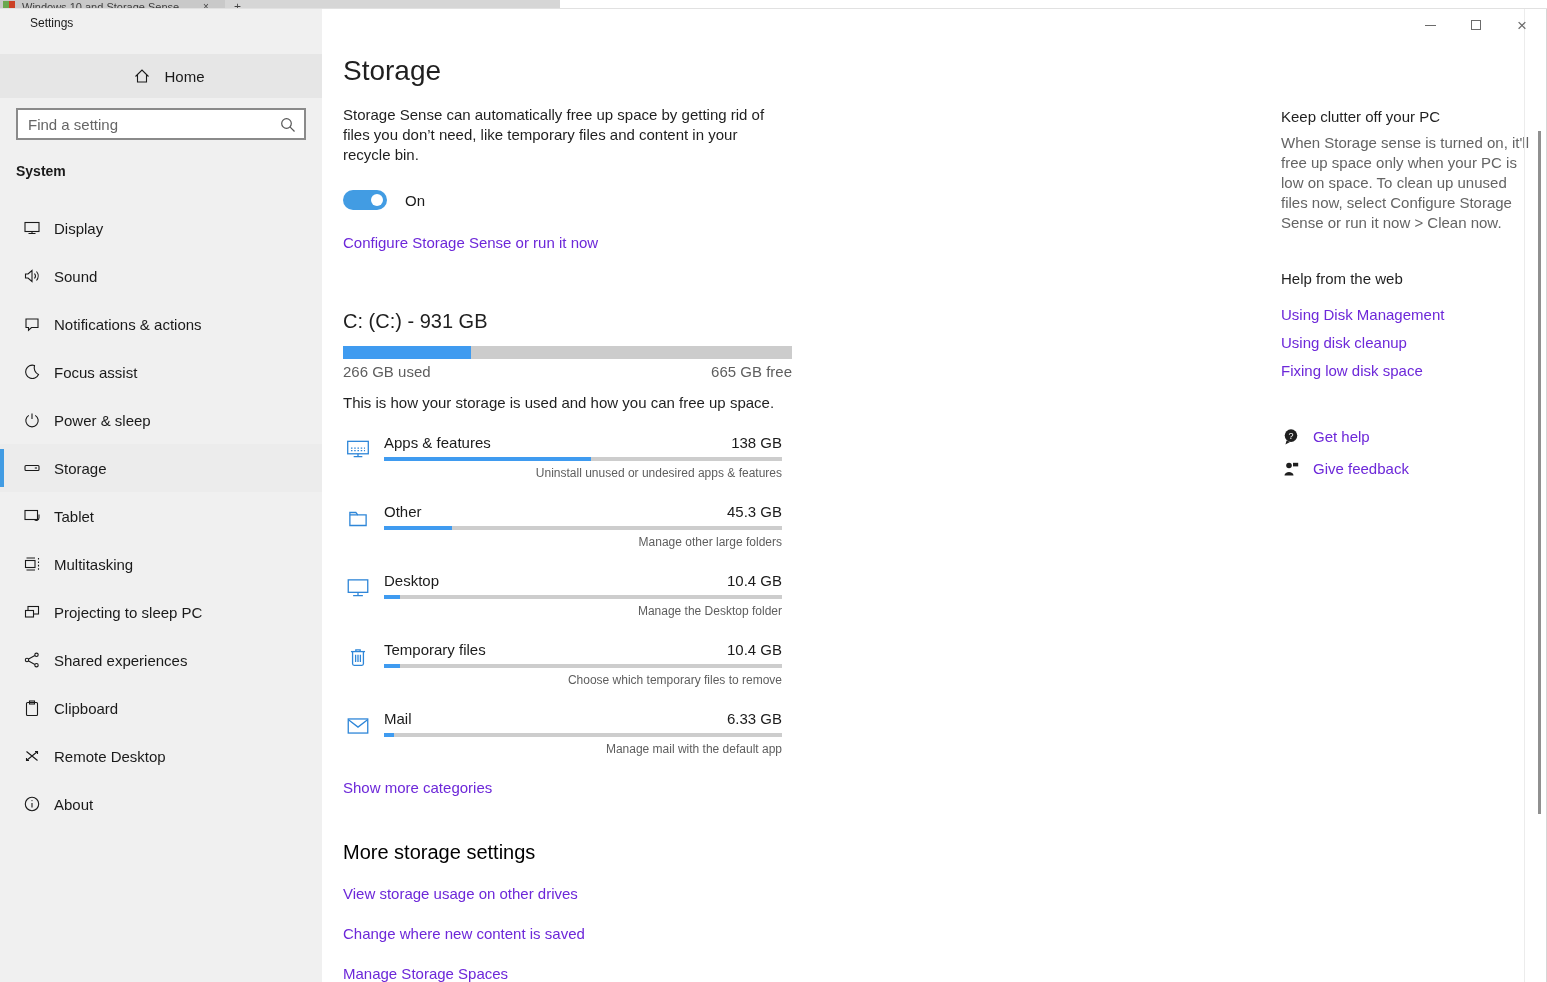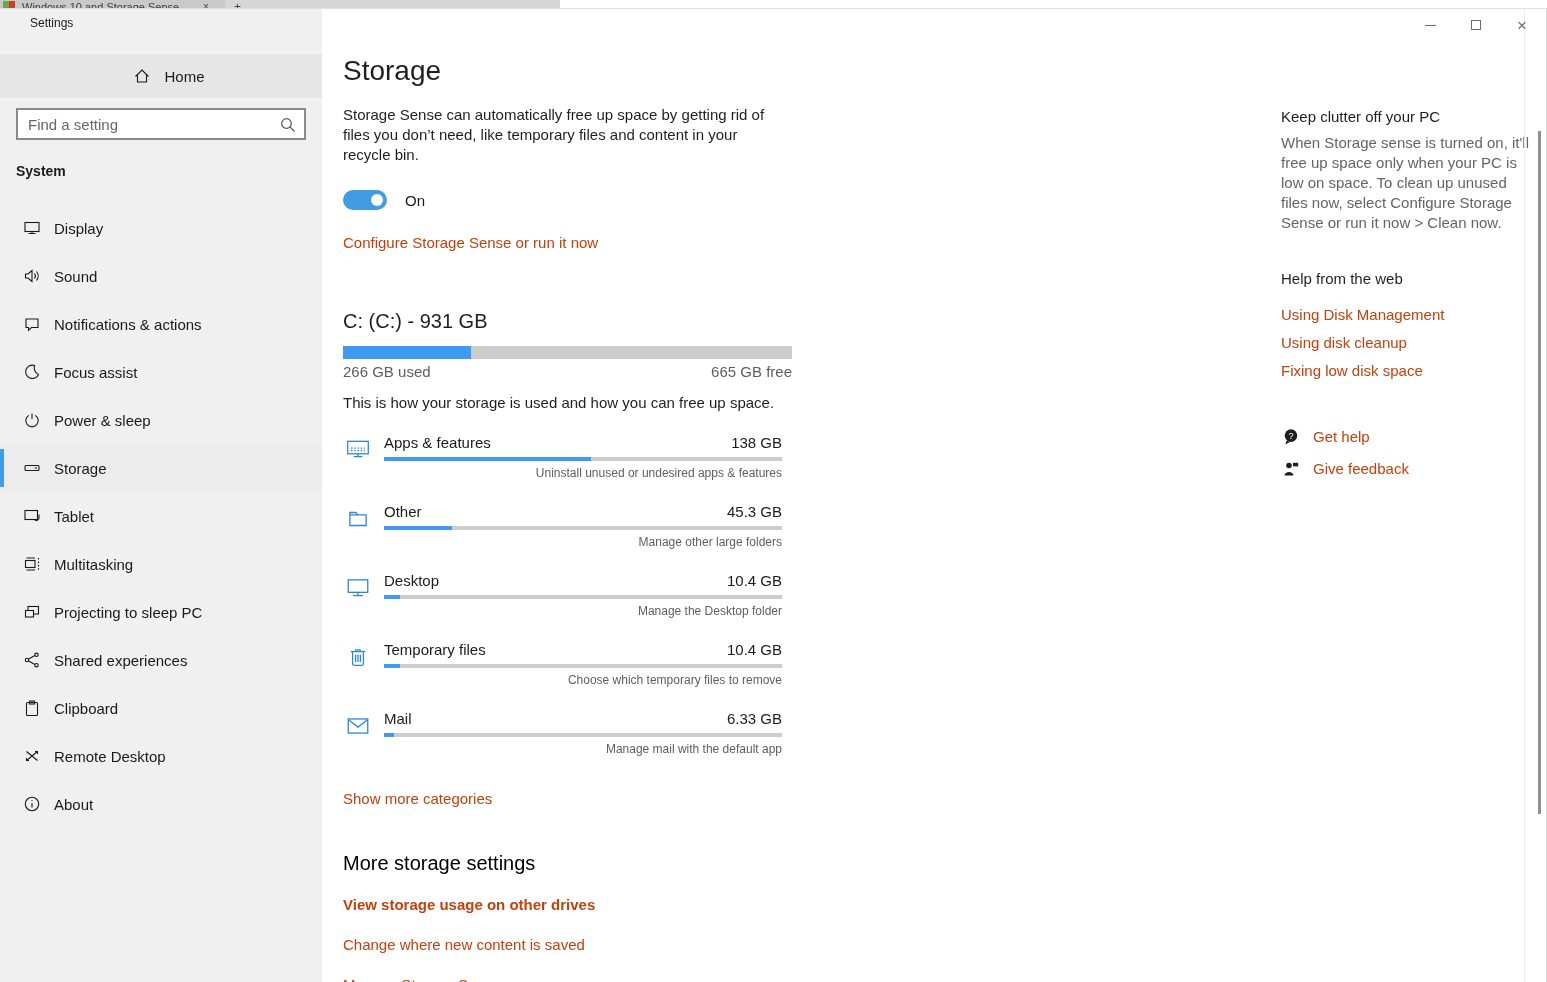--- a/index.html
+++ b/index.html
@@ -47,40 +47,40 @@
   .sel-bar { position:absolute; left:0; top:5px; width:4px; height:38px; background:#429ce3; }
 
   
   .main { position:absolute; left:343px; top:0; width:450px; }
   .page-title { margin-top:44px; font-size:28px; font-weight:300; line-height:36px; color:#1f1f1f; }
   .desc { margin-top:16px; font-size:15px; line-height:20px; color:#1f1f1f; width:428px; }
   .toggle-row { margin-top:25px; display:flex; align-items:center; }
   .toggle { width:44px; height:20px; border-radius:10px; background:#429ce3; position:relative; }
   .toggle .knob { position:absolute; right:4px; top:4px; width:12px; height:12px; border-radius:50%; background:#fff; }
   .toggle-label { margin-left:18px; font-size:15px; }
-  a.lnk { color:#c2410c; text-decoration:none; font-size:15px; line-height:20px; display:inline-block; cursor:pointer; }
+  a.lnk { color:#6d28d9; text-decoration:none; font-size:15px; line-height:20px; display:inline-block; cursor:pointer; }
   .cfg-link { margin-top:23px; }
   .drive-head { margin-top:55px; font-size:20px; font-weight:400; line-height:27px; color:#1f1f1f; }
   .big-bar { margin-top:11px; width:449px; height:13px; background:#cccccc; }
   .big-bar .fill { height:100%; background:#3f9bf0; }
   .bar-labels { margin-top:3px; width:449px; display:flex; justify-content:space-between;
                 font-size:15px; line-height:20px; color:#5e5e5e; }
   .usage-intro { margin-top:11px; font-size:15px; line-height:20px; color:#1f1f1f; }
   .cat-list { margin-top:20px;text-align:right; }
   .cat-row { height:69px; position:relative; cursor:default; }
   .cat-ico { position:absolute; left:2px; top:4px; width:26px; height:26px; }
   .cat-body { margin-left:41px; width:398px; }
   .cat-top { display:flex; justify-content:space-between; font-size:15px; line-height:20px; color:#1b1b1b; }
   .cat-bar { margin-top:4px; height:4px; background:#cdcdcd; }
   .cat-bar .fill { height:100%; background:#3f9bf0; }
   .cat-caption { margin-top:4px; font-size:12px; line-height:16px; color:#5e5e5e; }
-  .show-more { margin-top:11px; }
+  .show-more { margin-top:0px; }
   .more-head { margin-top:41px; font-size:20px; font-weight:400; line-height:26px; color:#000000; }
   .more-links a { display:block; }
-  .more-links a:nth-child(1){ margin-top:19px;font-weight:bold; }
+  .more-links a:nth-child(1){ margin-top:19px; }
   .more-links a:nth-child(2){ margin-top:20px; }
   .more-links a:nth-child(3){ margin-top:20px; }
 
   
   .rpanel { position:absolute; left:1281px; top:0; width:250px; }
   .rp-head { margin-top:98px; font-size:15px; line-height:20px; color:#1f1f1f; }
   .rp-text { margin-top:6px; font-size:15px; line-height:20px; color:#646464; width:248px; }
   .rp-help-head { margin-top:36px; font-size:15px; line-height:20px; color:#1f1f1f; }
   .rp-links { margin-top:16px; }
   .rp-links a { display:block; margin-bottom:8px; }

